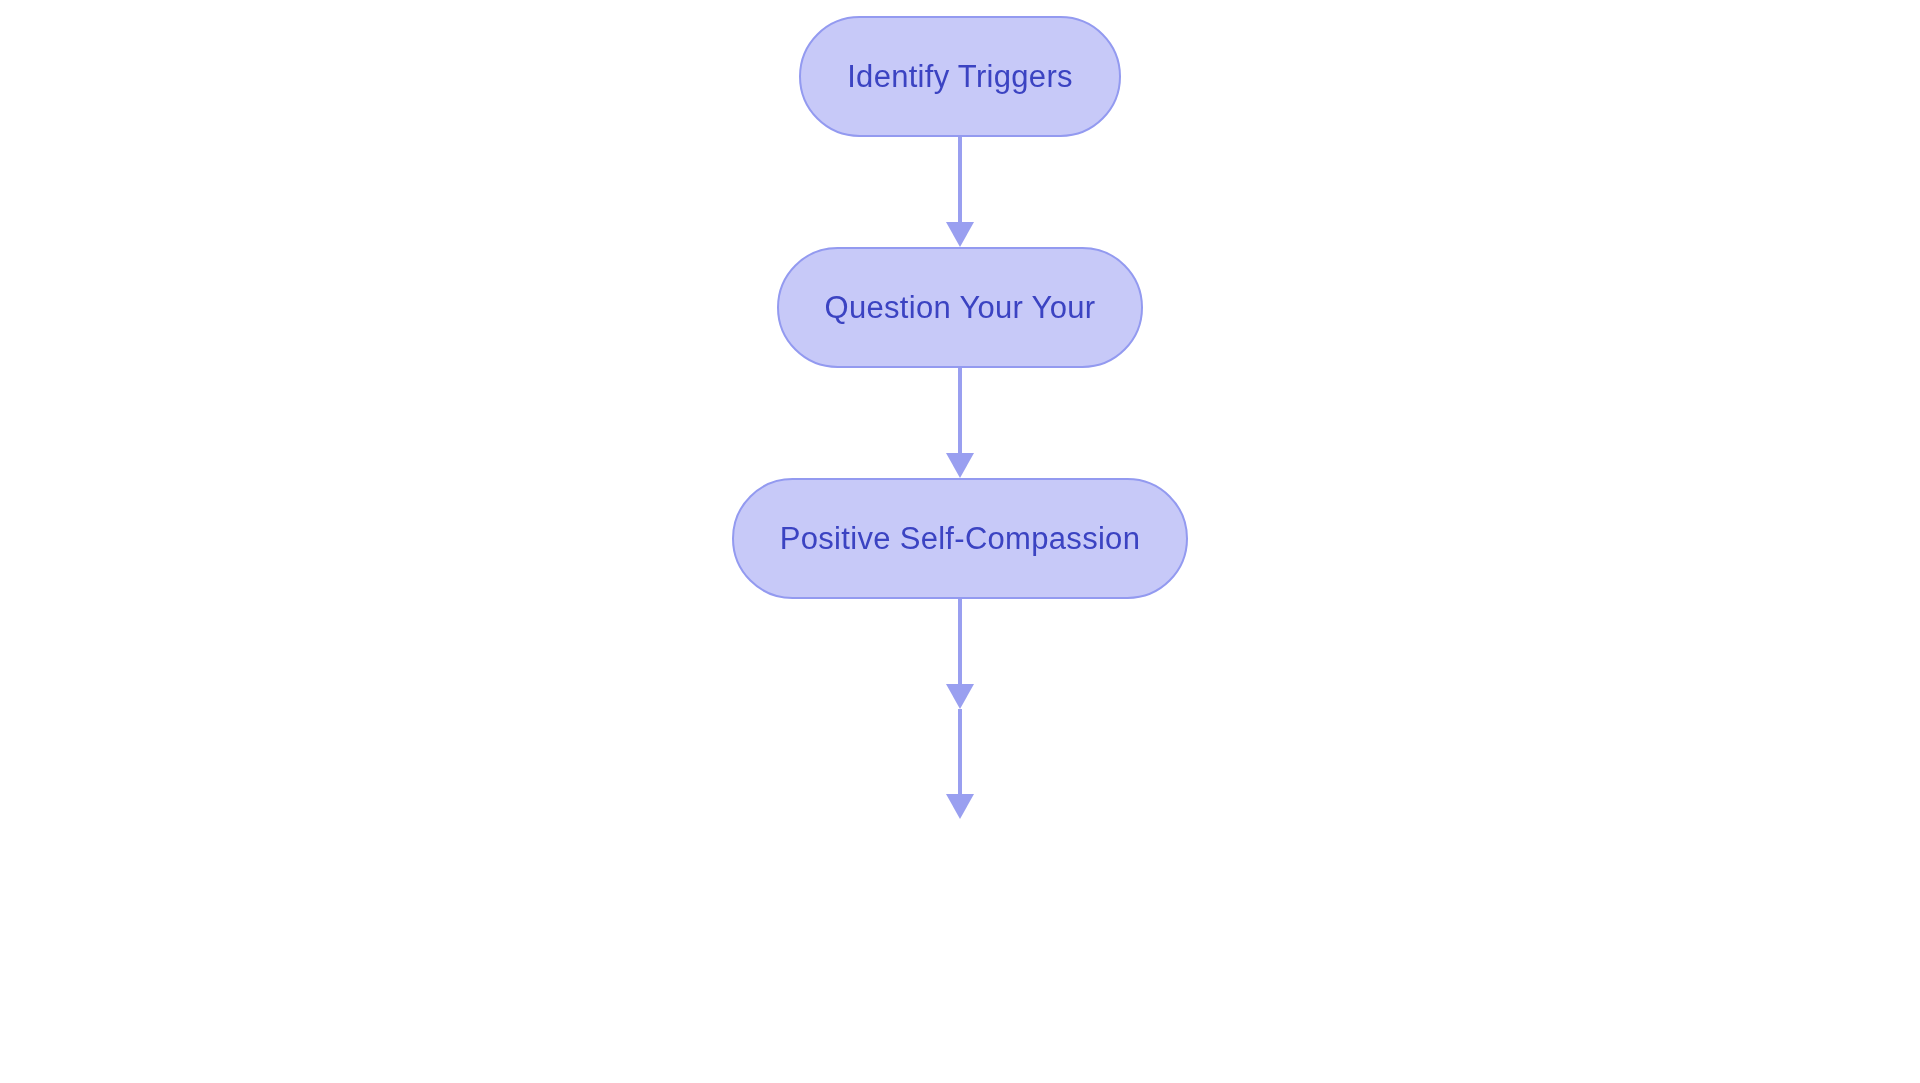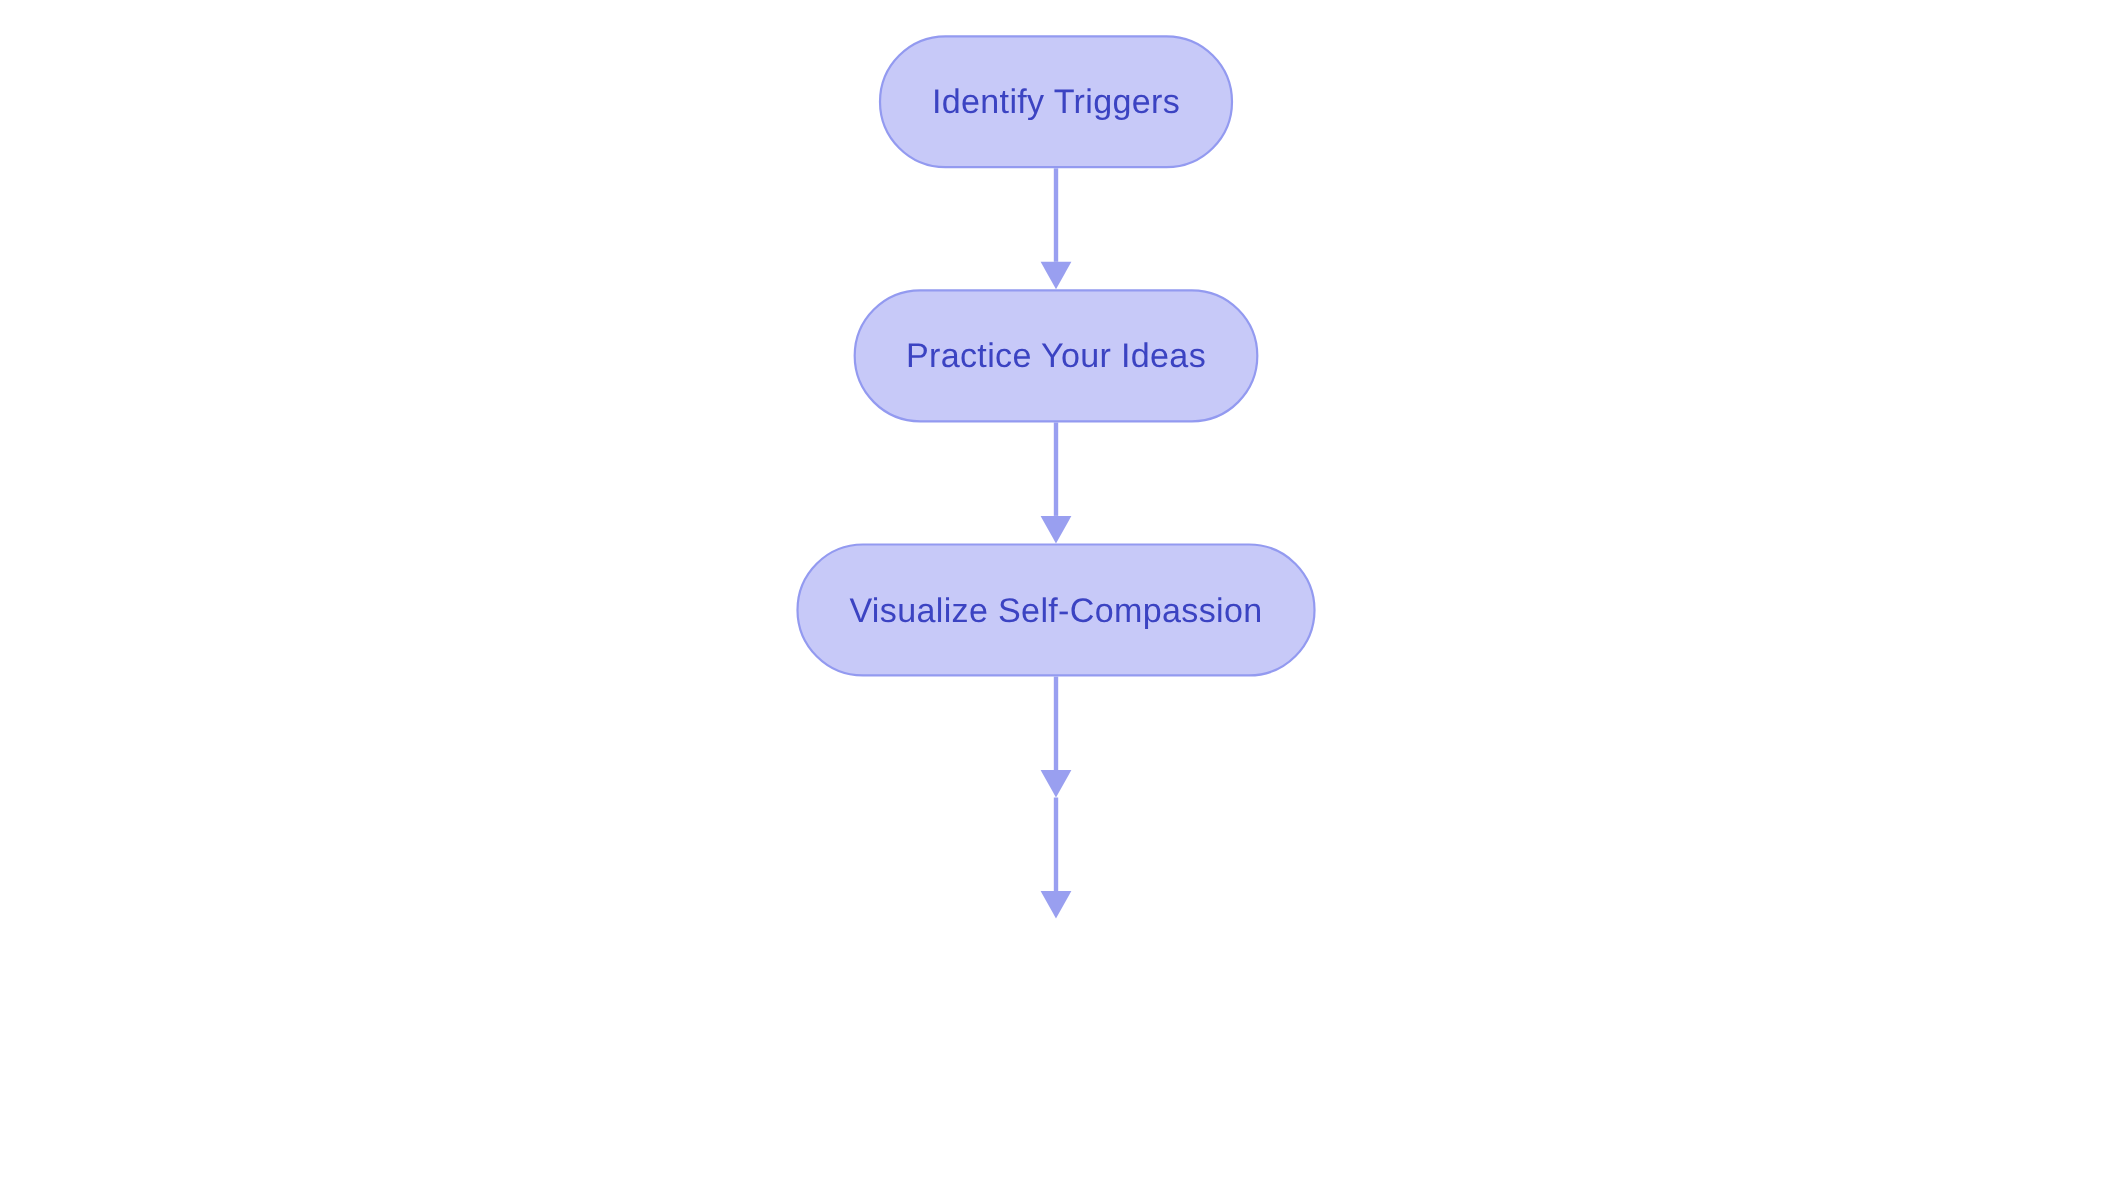--- a/index.html
+++ b/index.html
@@ -20,21 +20,21 @@
     background: var(--background, #ffffff);
     overflow: hidden;
     font-family: "Liberation Sans", sans-serif;
   }
   .flowchart {
     width: 100%;
     height: 100%;
     display: flex;
     flex-direction: column;
     align-items: center;
-    padding-top: 32px;
+    padding-top: 16px;
   }
   .node {
     height: 121px;
     padding: 0 46px;
     min-width: 310px;
     border-radius: 61px;
     background: var(--node-fill, #c7c9f8);
     border: 2px solid var(--node-border, #939af0);
     display: flex;
     align-items: center;
@@ -78,30 +78,30 @@
   <div class="node">
     <span class="node-label">Identify Triggers</span>
   </div>
 
   <div class="arrow">
     <div class="arrow-stem"></div>
     <div class="arrow-head"></div>
   </div>
 
   <div class="node">
-    <span class="node-label">Practice Your Ideas</span>
+    <span class="node-label">Question Your Your</span>
   </div>
 
   <div class="arrow">
     <div class="arrow-stem"></div>
     <div class="arrow-head"></div>
   </div>
 
   <div class="node">
-    <span class="node-label">Visualize Self-Compassion</span>
+    <span class="node-label">Positive Self-Compassion</span>
   </div>
 
   <div class="arrow">
     <div class="arrow-stem"></div>
     <div class="arrow-head"></div>
   </div>
 
 
   <div class="arrow">
     <div class="arrow-stem"></div>

